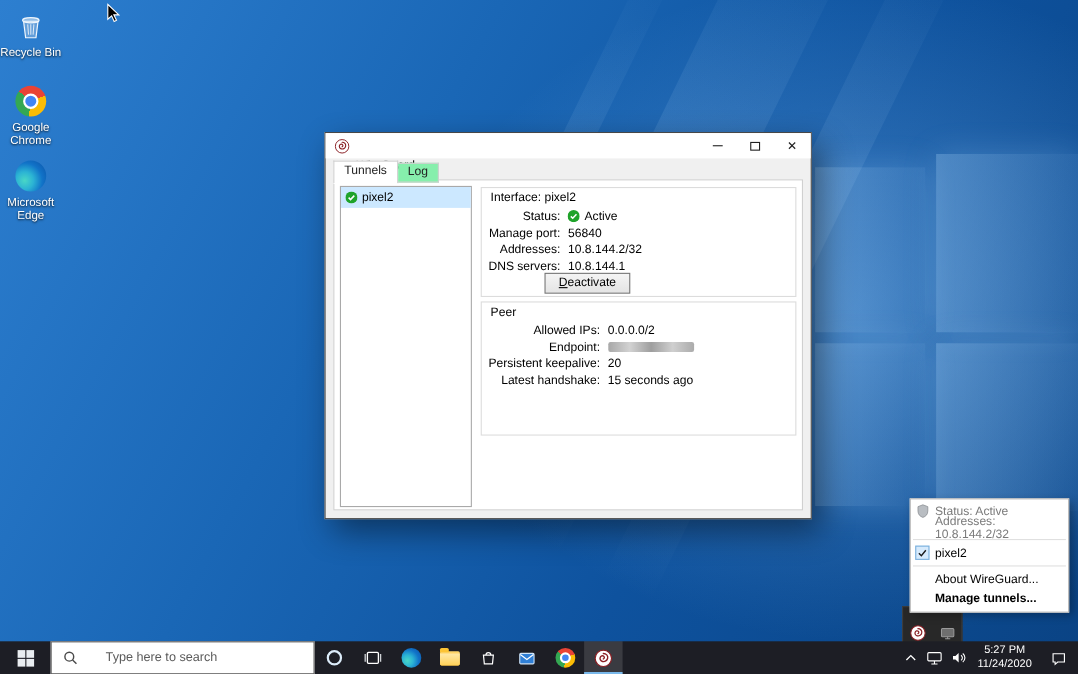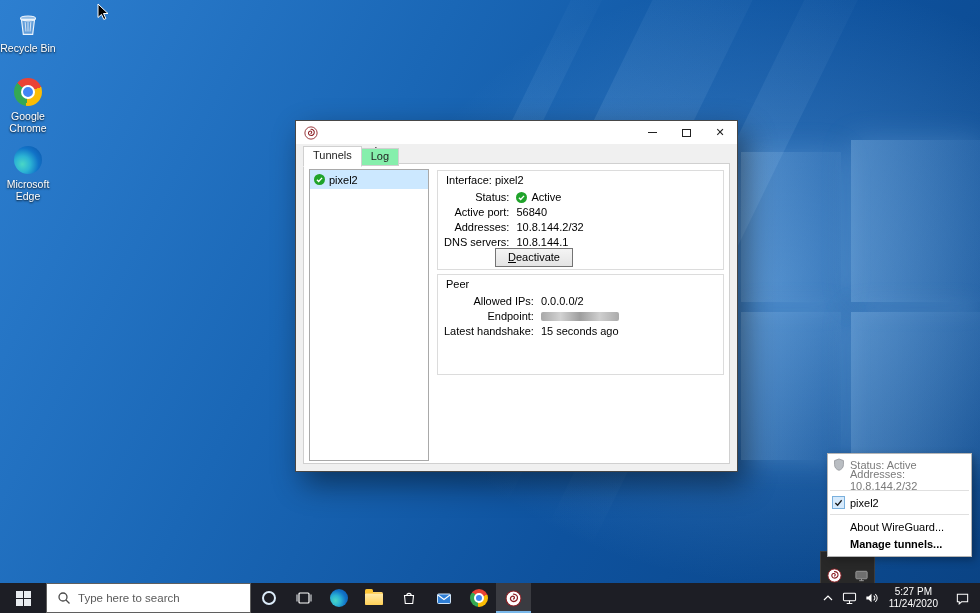--- a/index.html
+++ b/index.html
@@ -62,21 +62,21 @@
     border:1px solid #d0d0d0; }
 
   .tunnel-list { position:absolute; left:5px; top:5px; width:120px; height:292px;
     background:#fff; border:1px solid #a9a9a9; }
   .tunnel-item { height:19px; display:flex; align-items:center; gap:4px; padding:0 4px; font-size:11px; color:#000; }
   .tunnel-item.selected { background:#cce8ff; }
   .chk-sm { width:11px; height:11px; display:inline-block; }
 
   .gb { position:absolute; left:133px; right:5px; background:#fff; border:1px solid #dcdcdc; }
   .gb-interface { top:6px; height:100px; }
-  .gb-peer { top:110px; height:101px; }
+  .gb-peer { top:110px; height:122px; }
   .gb-title { position:absolute; left:8px; top:3px; font-size:11px; color:#000; }
   .rows { position:absolute; left:6px; top:18px; display:table; border-spacing:0; }
   .row { display:table-row; }
   .rl { display:table-cell; text-align:right; padding-right:7px; font-size:11px; height:15px;
     vertical-align:middle; white-space:nowrap; color:#000; }
   .rv { display:table-cell; font-size:11px; vertical-align:middle; white-space:nowrap; color:#000; }
   .rv .chk-sm { vertical-align:-2px; margin-right:4px; }
   .deactivate { position:absolute; left:57px; top:77px; font-size:11px; font-family:inherit;
     padding:2px 12px 3px; background:linear-gradient(#f4f4f4,#e4e4e4); border:1px solid #747474; color:#000; }
   .deactivate .u { text-decoration:underline; }
@@ -102,22 +102,22 @@
   .tm-bold { font-weight:bold; }
   .tm-checkbox { position:absolute; left:4px; top:2px; width:13px; height:13px; background:#d6eafc;
     border:1px solid #7ab0dd; display:flex; align-items:center; justify-content:center; }
 
   
   .taskbar { position:absolute; left:0; bottom:0; width:980px; height:30px; background:#1d1e25;
     display:flex; align-items:stretch; color:#fff; z-index:60; }
   .tb-start { width:46px; display:flex; align-items:center; justify-content:center; }
   .win-grid { display:grid; grid-template-columns:7px 7px; grid-template-rows:7px 7px; gap:1px; }
   .win-grid span { background:#e9edf1; }
-  .tb-search { width:205px; background:#fff; border:1px solid #5f5f5f; display:flex;
-    align-items:center; gap:7px; padding:0 2px 0 10px; }
+  .tb-search { width:240px; background:#fff; border:1px solid #5f5f5f; display:flex;
+    align-items:center; gap:25px; padding:0 2px 0 10px; }
   .tb-search input { flex:1; border:0; outline:0; font-size:11.5px; font-family:inherit;
     color:#333; background:transparent; min-width:0; }
   .tb-search input::placeholder { color:#5a5a5a; }
   .tb-btn, .tb-app { width:35px; display:flex; align-items:center; justify-content:center; }
   .tb-app.active { background:rgba(255,255,255,.13); box-shadow:inset 0 -2px 0 #79b8ea; }
   .cortana-ring { width:14px; height:14px; border:2px solid #dcecfa; border-radius:50%; }
   .folder-ico { width:18px; height:13px; background:linear-gradient(#ffd76e,#fcb826);
     border-radius:1.5px; position:relative; }
   .folder-ico::before { content:""; position:absolute; left:0; top:-3px; width:8px; height:4px;
     background:#fcc435; border-radius:1.5px 1.5px 0 0; }
@@ -218,21 +218,21 @@
             <span class="rv">
               <span class="chk-sm">
                 <svg width="11" height="11" viewBox="0 0 12 12">
                   <circle cx="6" cy="6" r="6" fill="#1fa32a"></circle>
                   <path d="M3.2 6.2 L5.1 8.1 L8.8 4.2" stroke="#fff" stroke-width="1.5" fill="none"></path>
                 </svg>
               </span><span>Active</span>
             </span>
           </div>
           <div class="row">
-            <span class="rl">Active port:</span>
+            <span class="rl">Manage port:</span>
             <span class="rv">56840</span>
           </div>
           <div class="row">
             <span class="rl">Addresses:</span>
             <span class="rv">10.8.144.2/32</span>
           </div>
           <div class="row">
             <span class="rl">DNS servers:</span>
             <span class="rv">10.8.144.1</span>
           </div>
@@ -245,20 +245,24 @@
         <div class="rows">
           <div class="row">
             <span class="rl">Allowed IPs:</span>
             <span class="rv">0.0.0.0/2</span>
           </div>
           <div class="row">
             <span class="rl">Endpoint:</span>
             <span class="rv">
               <span class="redacted"></span>
             </span>
+          </div>
+          <div class="row">
+            <span class="rl">Persistent keepalive:</span>
+            <span class="rv">20</span>
           </div>
           <div class="row">
             <span class="rl">Latest handshake:</span>
             <span class="rv">15 seconds ago</span>
           </div>
         </div>
       </div>
 
     </div>
   </div>

